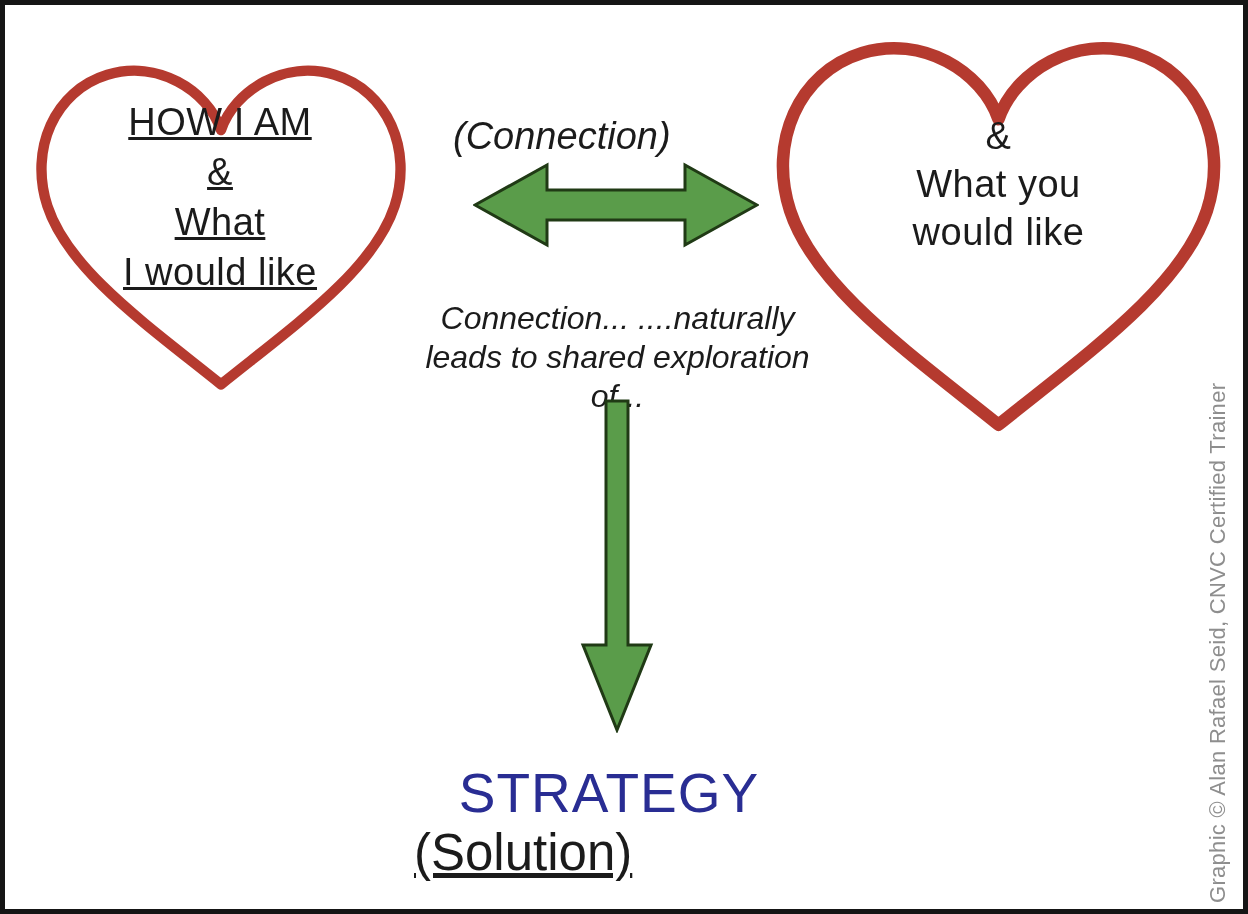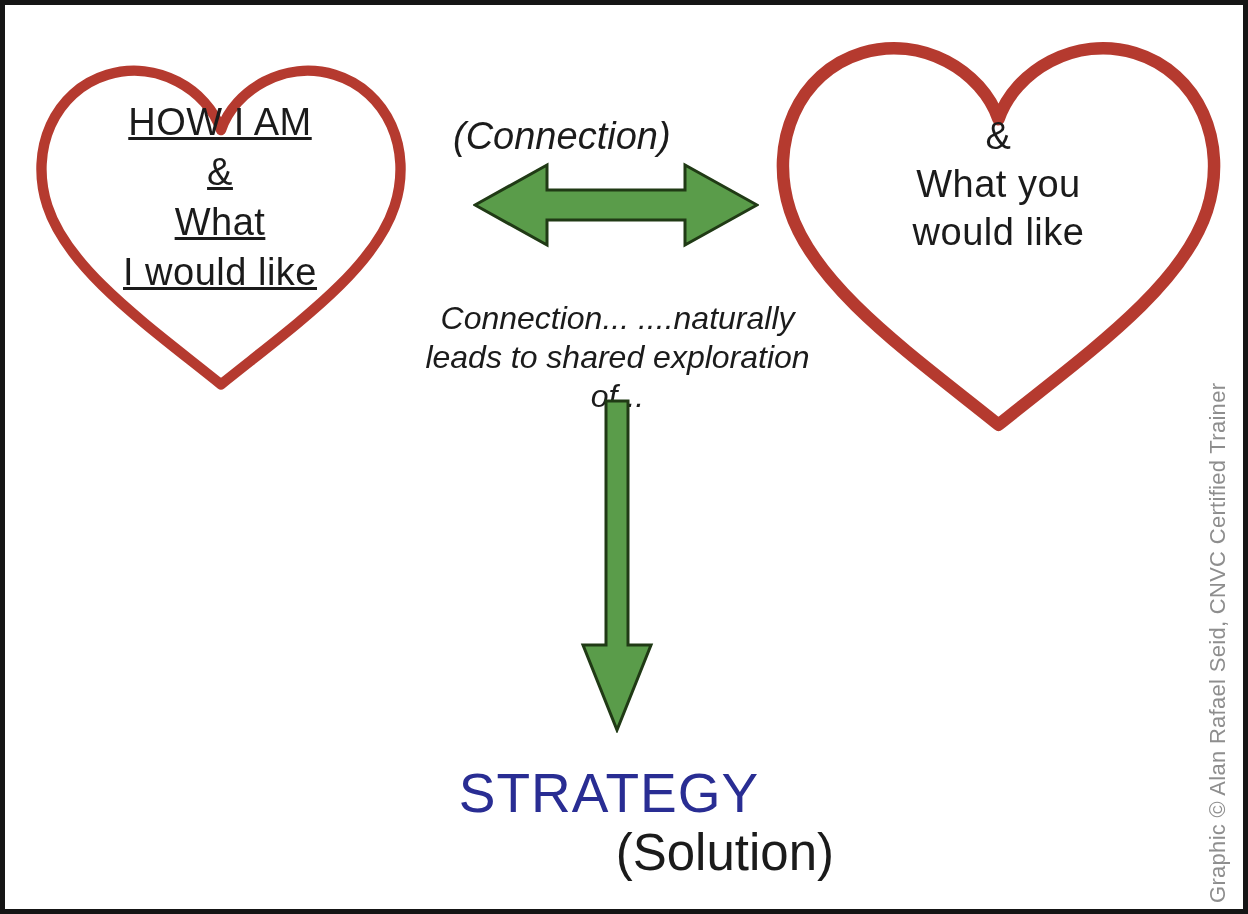--- a/index.html
+++ b/index.html
@@ -64,24 +64,25 @@
 
   
   .strategy-title {
     left: 404px; top: 756px; width: 400px;
     text-align: center;
     font-size: 55px;
     letter-spacing: 1px;
     color: var(--strategy, #292d93);
   }
   .strategy-subtitle {
-    left: 429px; top: 818px; width: 400px;
-    text-align: right;
+    left: 409px; top: 818px; width: 400px;
+    text-align: left;
     font-size: 51px;
     color: var(--text, #1b1b1b);
+    text-decoration: underline;
   }
 
   
   .attribution {
     left: 1200px; top: 898px;
     width: 520px;
     transform: rotate(-90deg);
     transform-origin: 0 0;
     font-size: 22px;
     letter-spacing: 0.3px;

